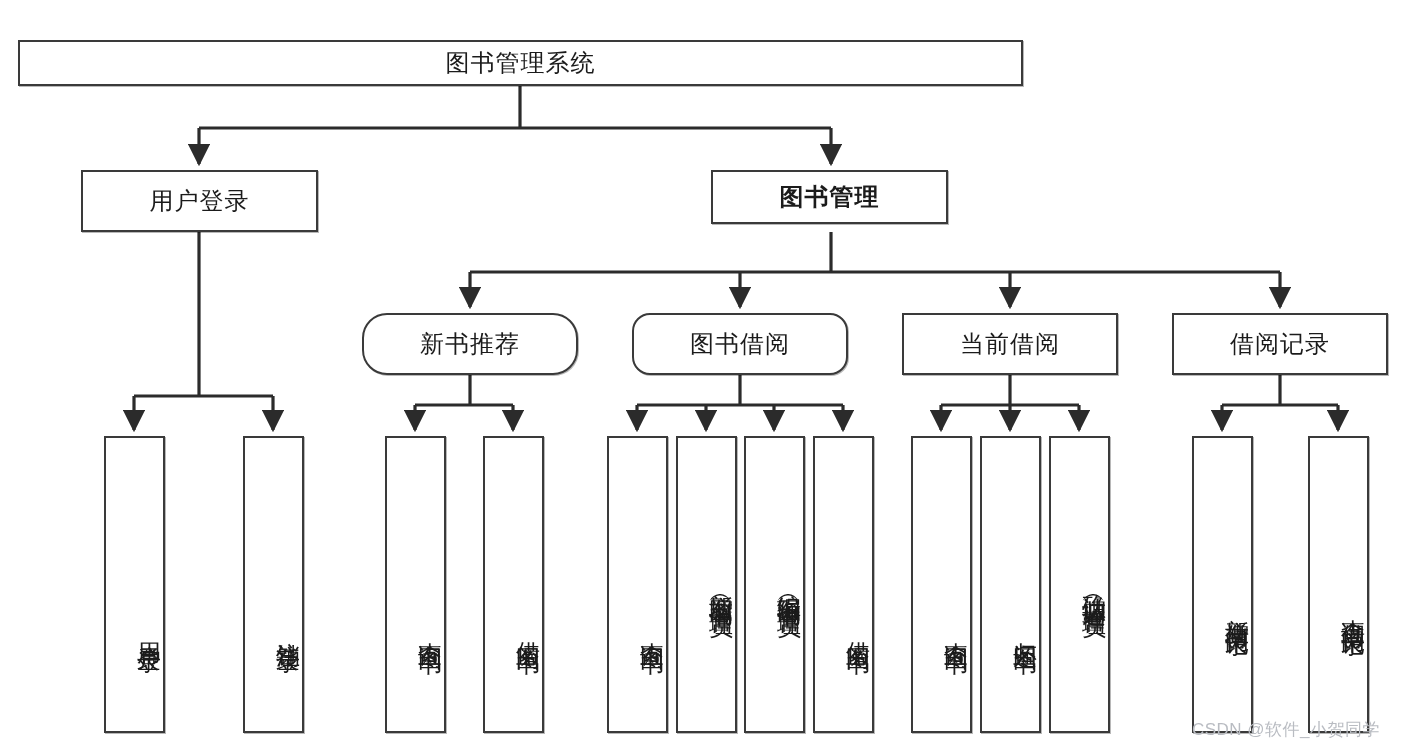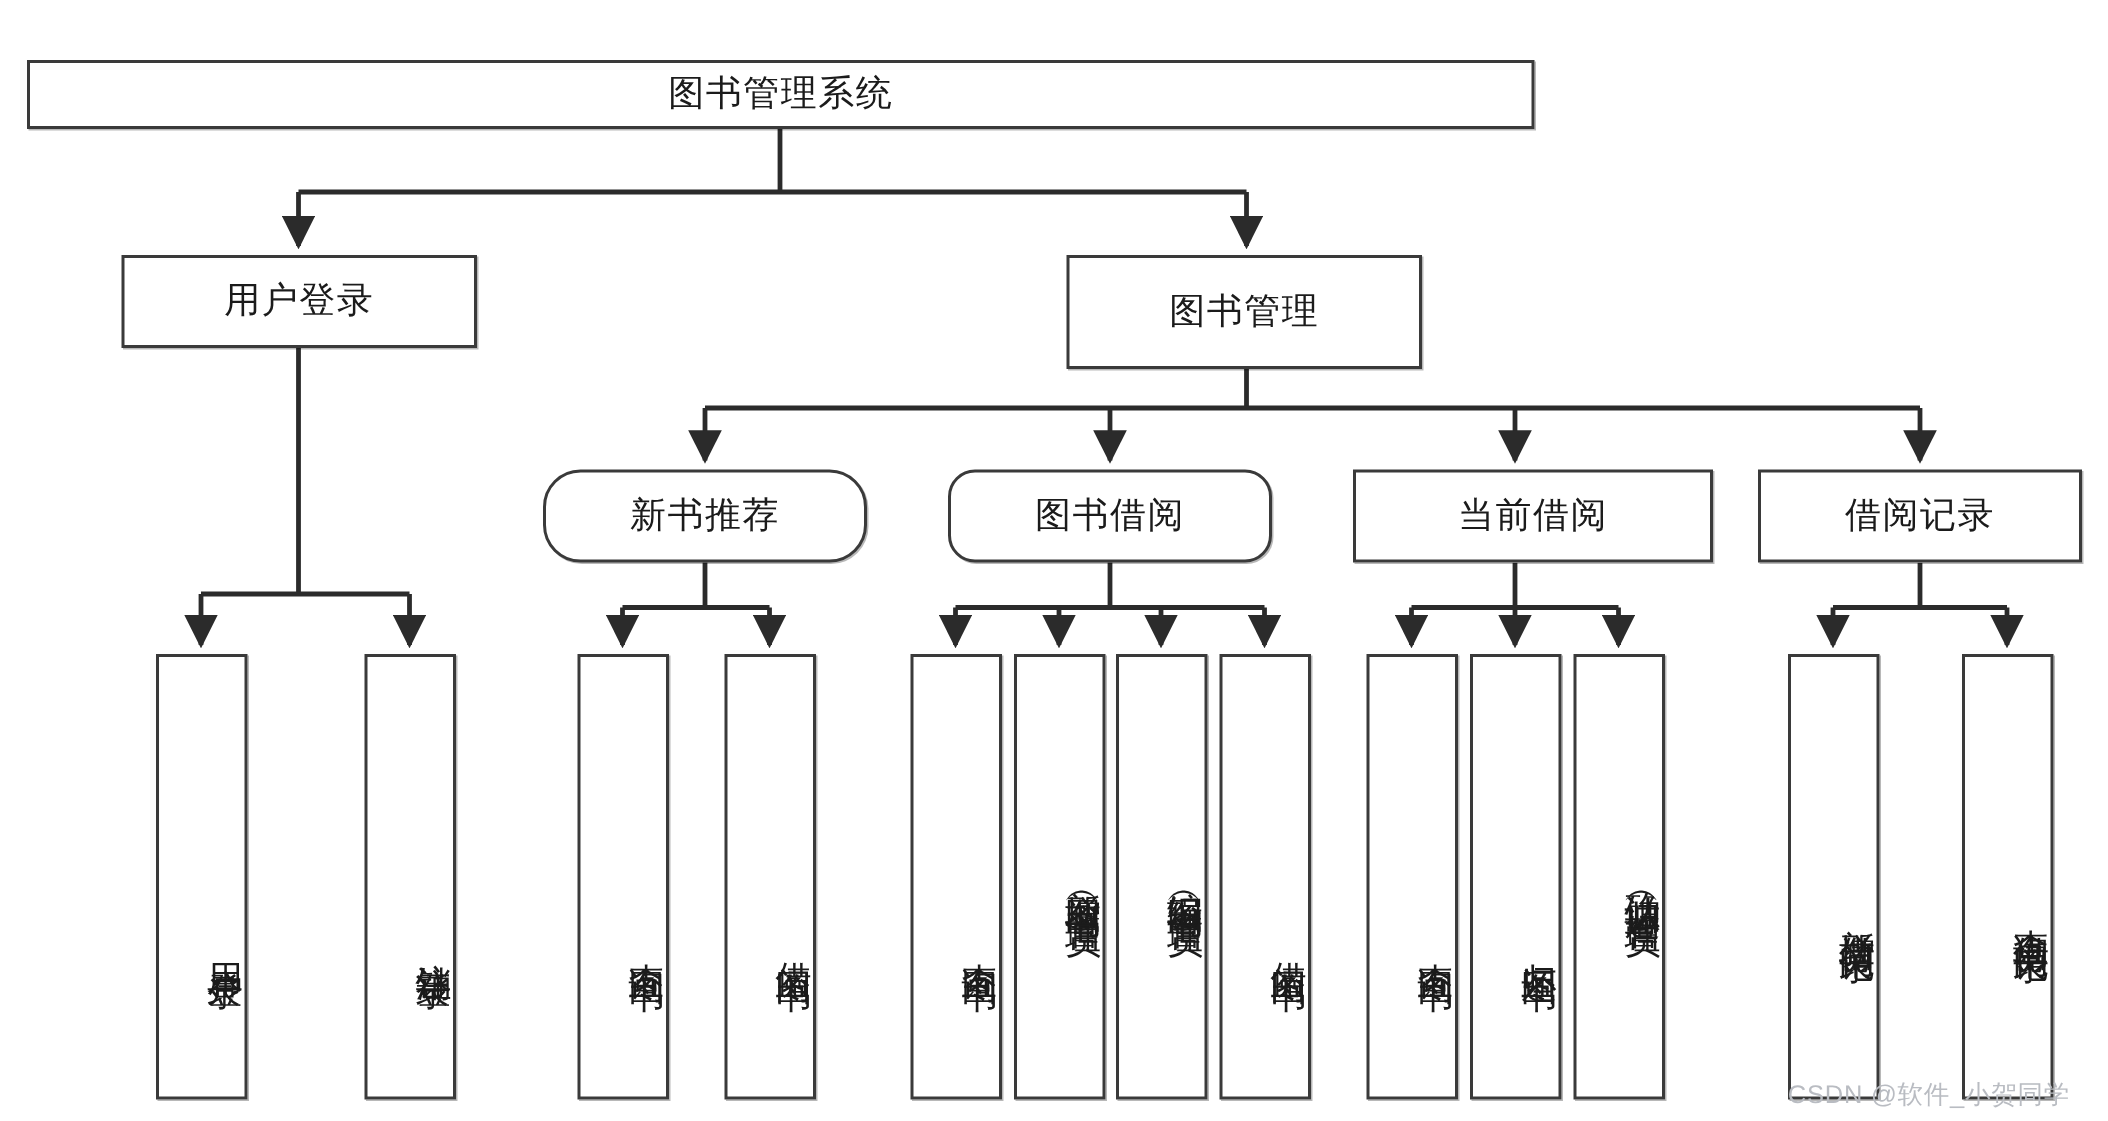--- a/index.html
+++ b/index.html
@@ -123,31 +123,31 @@
     </g>
   </svg>
 
   <div class="node horiz" style="left:18px; top:0; width:1005px; height:46px;margin-top:40px;">
     <span>图书管理系统</span>
   </div>
 
   <div class="node horiz" style="left:81px; top:170px; width:237px; height:62px;">
     <span>用户登录</span>
   </div>
-  <div class="node horiz" style="left:711px; top:170px; width:237px; height:76px;">
+  <div class="node horiz" style="left:711px; top:170px; width:237px; height:54px;font-weight:bold;">
     <span>图书管理</span>
   </div>
 
   <div class="node horiz" style="left:362px; top:313px; width:216px; height:62px;border-radius:25px;">
     <span>新书推荐</span>
   </div>
   <div class="node horiz" style="left:632px; top:313px; width:216px; height:62px;border-radius:18px;">
     <span>图书借阅</span>
   </div>
-  <div class="node horiz" style="left:902px; top:313px; width:240px; height:62px;">
+  <div class="node horiz" style="left:902px; top:313px; width:216px; height:62px;">
     <span>当前借阅</span>
   </div>
   <div class="node horiz" style="left:1172px; top:313px; width:216px; height:62px;align-items:center;">
     <span>借阅记录</span>
   </div>
 
   <div class="node vert" style="left:104px; top:436px; width:61px; height:297px; padding-top:88px;">
     <span class="vtext">用户登录</span>
   </div>
   <div class="node vert" style="left:243px; top:436px; width:61px; height:297px; padding-top:88px;">

